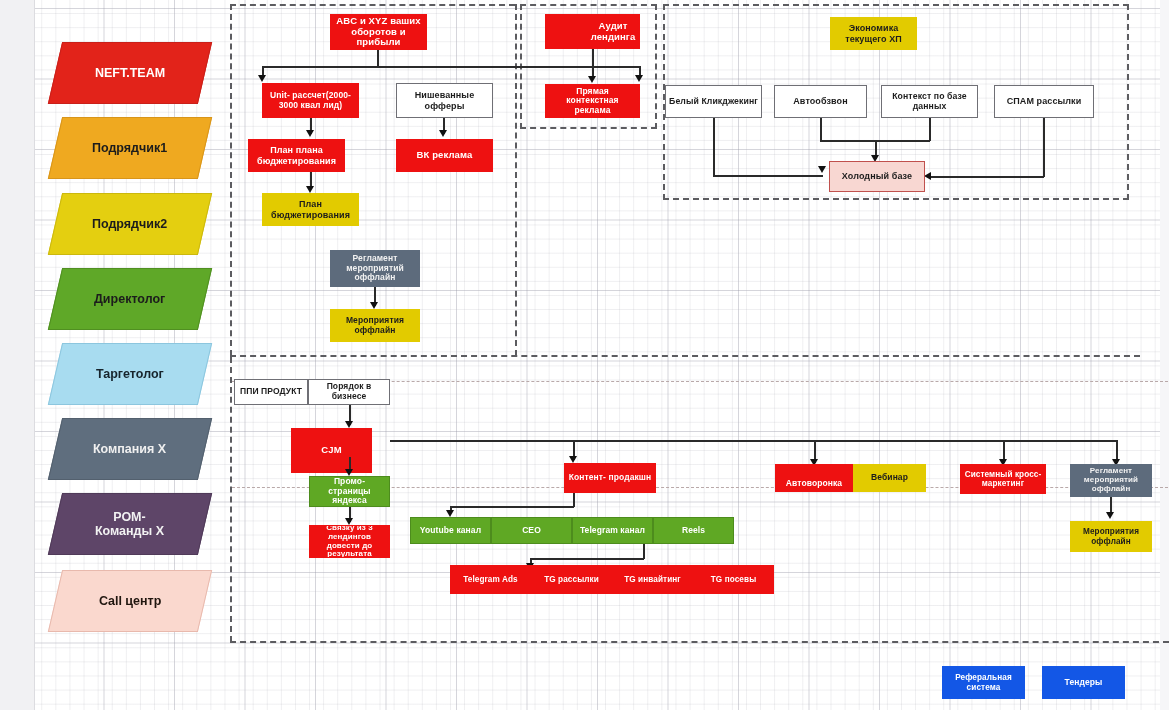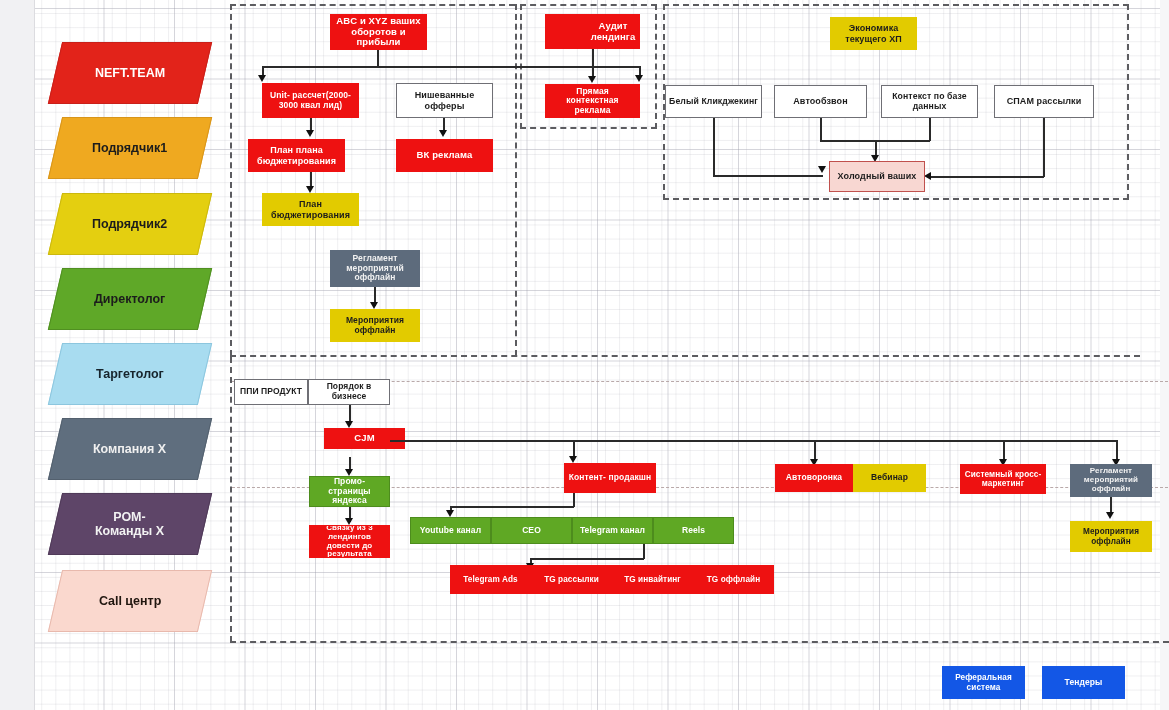--- a/index.html
+++ b/index.html
@@ -238,33 +238,33 @@
   <div class="hline" style="left:820px;top:140px;width:110px;"></div>
   <div class="vline" style="left:929px;top:118px;height:23px;"></div>
   <div class="vline" style="left:875px;top:140px;height:19px;"></div>
   <div class="arrow-down" style="left:871px;top:155px;"></div>
 
   <div class="vline" style="left:1043px;top:118px;height:59px;"></div>
   <div class="hline" style="left:930px;top:176px;width:114px;"></div>
   <div class="arrow-left" style="left:924px;top:172px;"></div>
 
   <div class="node pink" style="left:829px;top:161px;width:96px;height:31px;font-size:9px;">
-      <span>Холодный ваших</span>
+      <span>Холодный базе</span>
     </div>
 
   <div class="node white" style="left:234px;top:379px;width:74px;height:26px;font-size:8.5px;">
       <span>ППИ ПРОДУКТ</span>
     </div>
   <div class="node white" style="left:308px;top:379px;width:82px;height:26px;font-size:8.5px;">
       <span>Порядок в бизнесе</span>
     </div>
 
   <div class="vline" style="left:349px;top:405px;height:20px;"></div>
   <div class="arrow-down" style="left:345px;top:421px;"></div>
-  <div class="node red" style="left:324px;top:428px;width:81px;height:21px;font-size:9.5px;text-align:center;">
+  <div class="node red" style="left:291px;top:428px;width:81px;height:45px;font-size:9.5px;text-align:center;">
       <span>CJM</span>
     </div>
 
   <div class="hline" style="left:390px;top:440px;width:727px;"></div>
 
   <div class="vline" style="left:573px;top:440px;height:20px;"></div>
   <div class="arrow-down" style="left:569px;top:456px;"></div>
   <div class="vline" style="left:814px;top:440px;height:23px;"></div>
   <div class="arrow-down" style="left:810px;top:459px;"></div>
   <div class="vline" style="left:1003px;top:440px;height:23px;"></div>
@@ -314,24 +314,24 @@
   <div class="node red" style="left:450px;top:565px;width:81px;height:29px;font-size:8.2px;">
       <span>Telegram Ads</span>
     </div>
   <div class="node red" style="left:531px;top:565px;width:81px;height:29px;font-size:8.2px;">
       <span>TG рассылки</span>
     </div>
   <div class="node red" style="left:612px;top:565px;width:81px;height:29px;font-size:8.2px;">
       <span>TG инвайтинг</span>
     </div>
   <div class="node red" style="left:693px;top:565px;width:81px;height:29px;font-size:8.2px;">
-      <span>TG оффлайн</span>
-    </div>
-
-  <div class="node red" style="left:775px;top:464px;width:78px;height:28px;font-size:8.5px;">
+      <span>TG посевы</span>
+    </div>
+
+  <div class="node red" style="left:775px;top:464px;width:78px;height:28px;font-size:8.5px;align-items:flex-end;">
       <span>Автоворонка</span>
     </div>
   <div class="node yellow" style="left:853px;top:464px;width:73px;height:28px;font-size:8.5px;">
       <span>Вебинар</span>
     </div>
 
   <div class="node red" style="left:960px;top:464px;width:86px;height:30px;font-size:8.2px;">
       <span>Системный кросс-маркетинг</span>
     </div>
 

